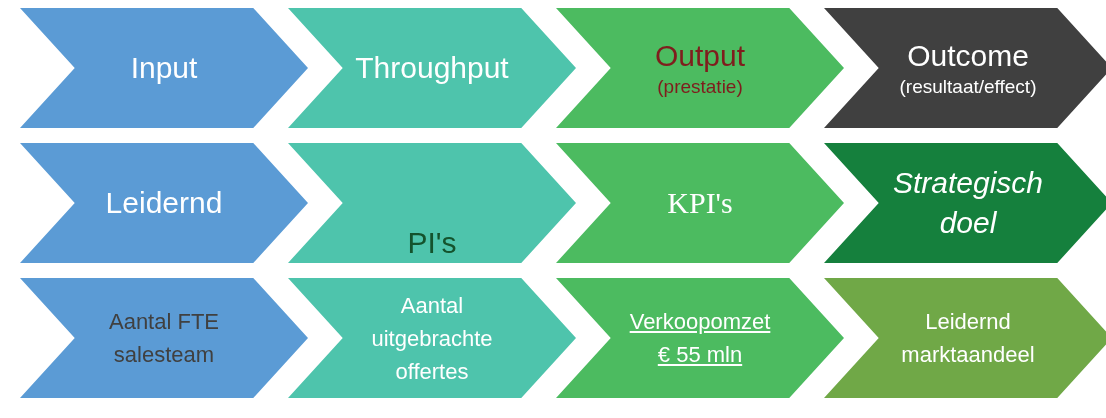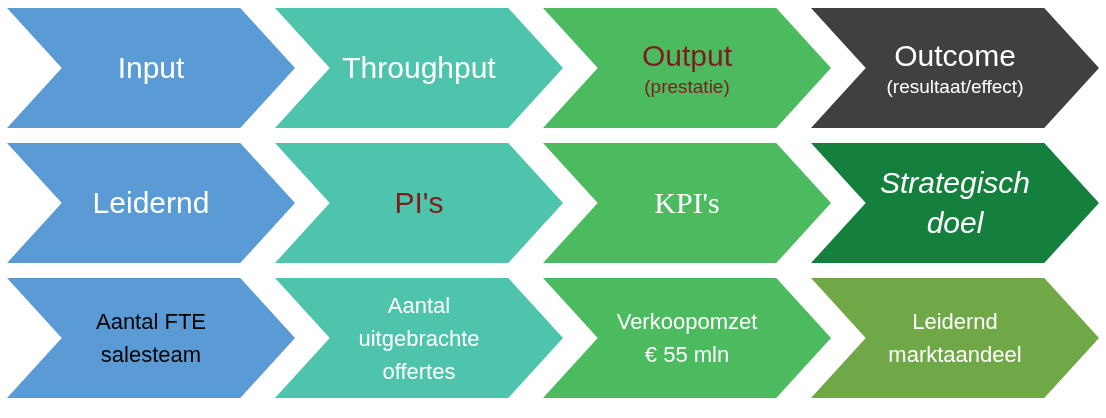--- a/index.html
+++ b/index.html
@@ -12,21 +12,21 @@
     width: 1106px;
     height: 418px;
     background: #ffffff;
     font-family: "Liberation Sans", "DejaVu Sans", sans-serif;
     overflow: hidden;
     padding-top: 8px;
     box-sizing: border-box;
   }
   .row {
     display: flex;
-    padding-left: 7px;
+    padding-left: 20px;
     margin-bottom: 19px;
     height: 116px;
   }
   .chevron {
     width: 288px;
     height: 120px;
     flex: 0 0 288px;
     clip-path: polygon(0% 0%, 81% 0%, 100% 50%, 81% 100%, 0% 100%, 19% 50%);
     display: flex;
     flex-direction: column;
@@ -80,48 +80,48 @@
       <div class="main">Outcome</div>
       <div class="sub">(resultaat/effect)</div>
     </div>
   </div>
 
   <div class="row row-mid">
     <div class="chevron" style="background: rgb(91, 155, 213); color: rgb(255, 255, 255);">
       <div class="main">Leidernd</div>
 
     </div>
-    <div class="chevron" style="background: rgb(78, 196, 172); color: #7f1d1d;">
+    <div class="chevron" style="background: rgb(78, 196, 172); color: #14532d; justify-content: flex-end;">
       <div class="main">PI's</div>
 
     </div>
     <div class="chevron" style="background: rgb(76, 187, 96); color: rgb(255, 255, 255); font-family: Liberation Serif, serif;">
       <div class="main">KPI's</div>
 
     </div>
     <div class="chevron" style="background: #15803d; color: rgb(255, 255, 255); font-style: italic;">
       <div class="main">Strategisch
 doel</div>
 
     </div>
   </div>
 
   <div class="row row-small">
-    <div class="chevron" style="background: rgb(91, 155, 213); color: #000000;">
+    <div class="chevron" style="background: rgb(91, 155, 213); color: #404040;">
       <div class="main">Aantal FTE
 salesteam</div>
 
     </div>
     <div class="chevron" style="background: rgb(78, 196, 172); color: rgb(255, 255, 255);">
       <div class="main">Aantal
 uitgebrachte
 offertes</div>
 
     </div>
-    <div class="chevron" style="background: rgb(76, 187, 96); color: rgb(255, 255, 255);">
+    <div class="chevron" style="background: rgb(76, 187, 96); color: rgb(255, 255, 255); text-decoration: underline;">
       <div class="main">Verkoopomzet
 € 55 mln</div>
 
     </div>
     <div class="chevron" style="background: rgb(112, 168, 71); color: rgb(255, 255, 255);">
       <div class="main">Leidernd
 marktaandeel</div>
 
     </div>
   </div>

